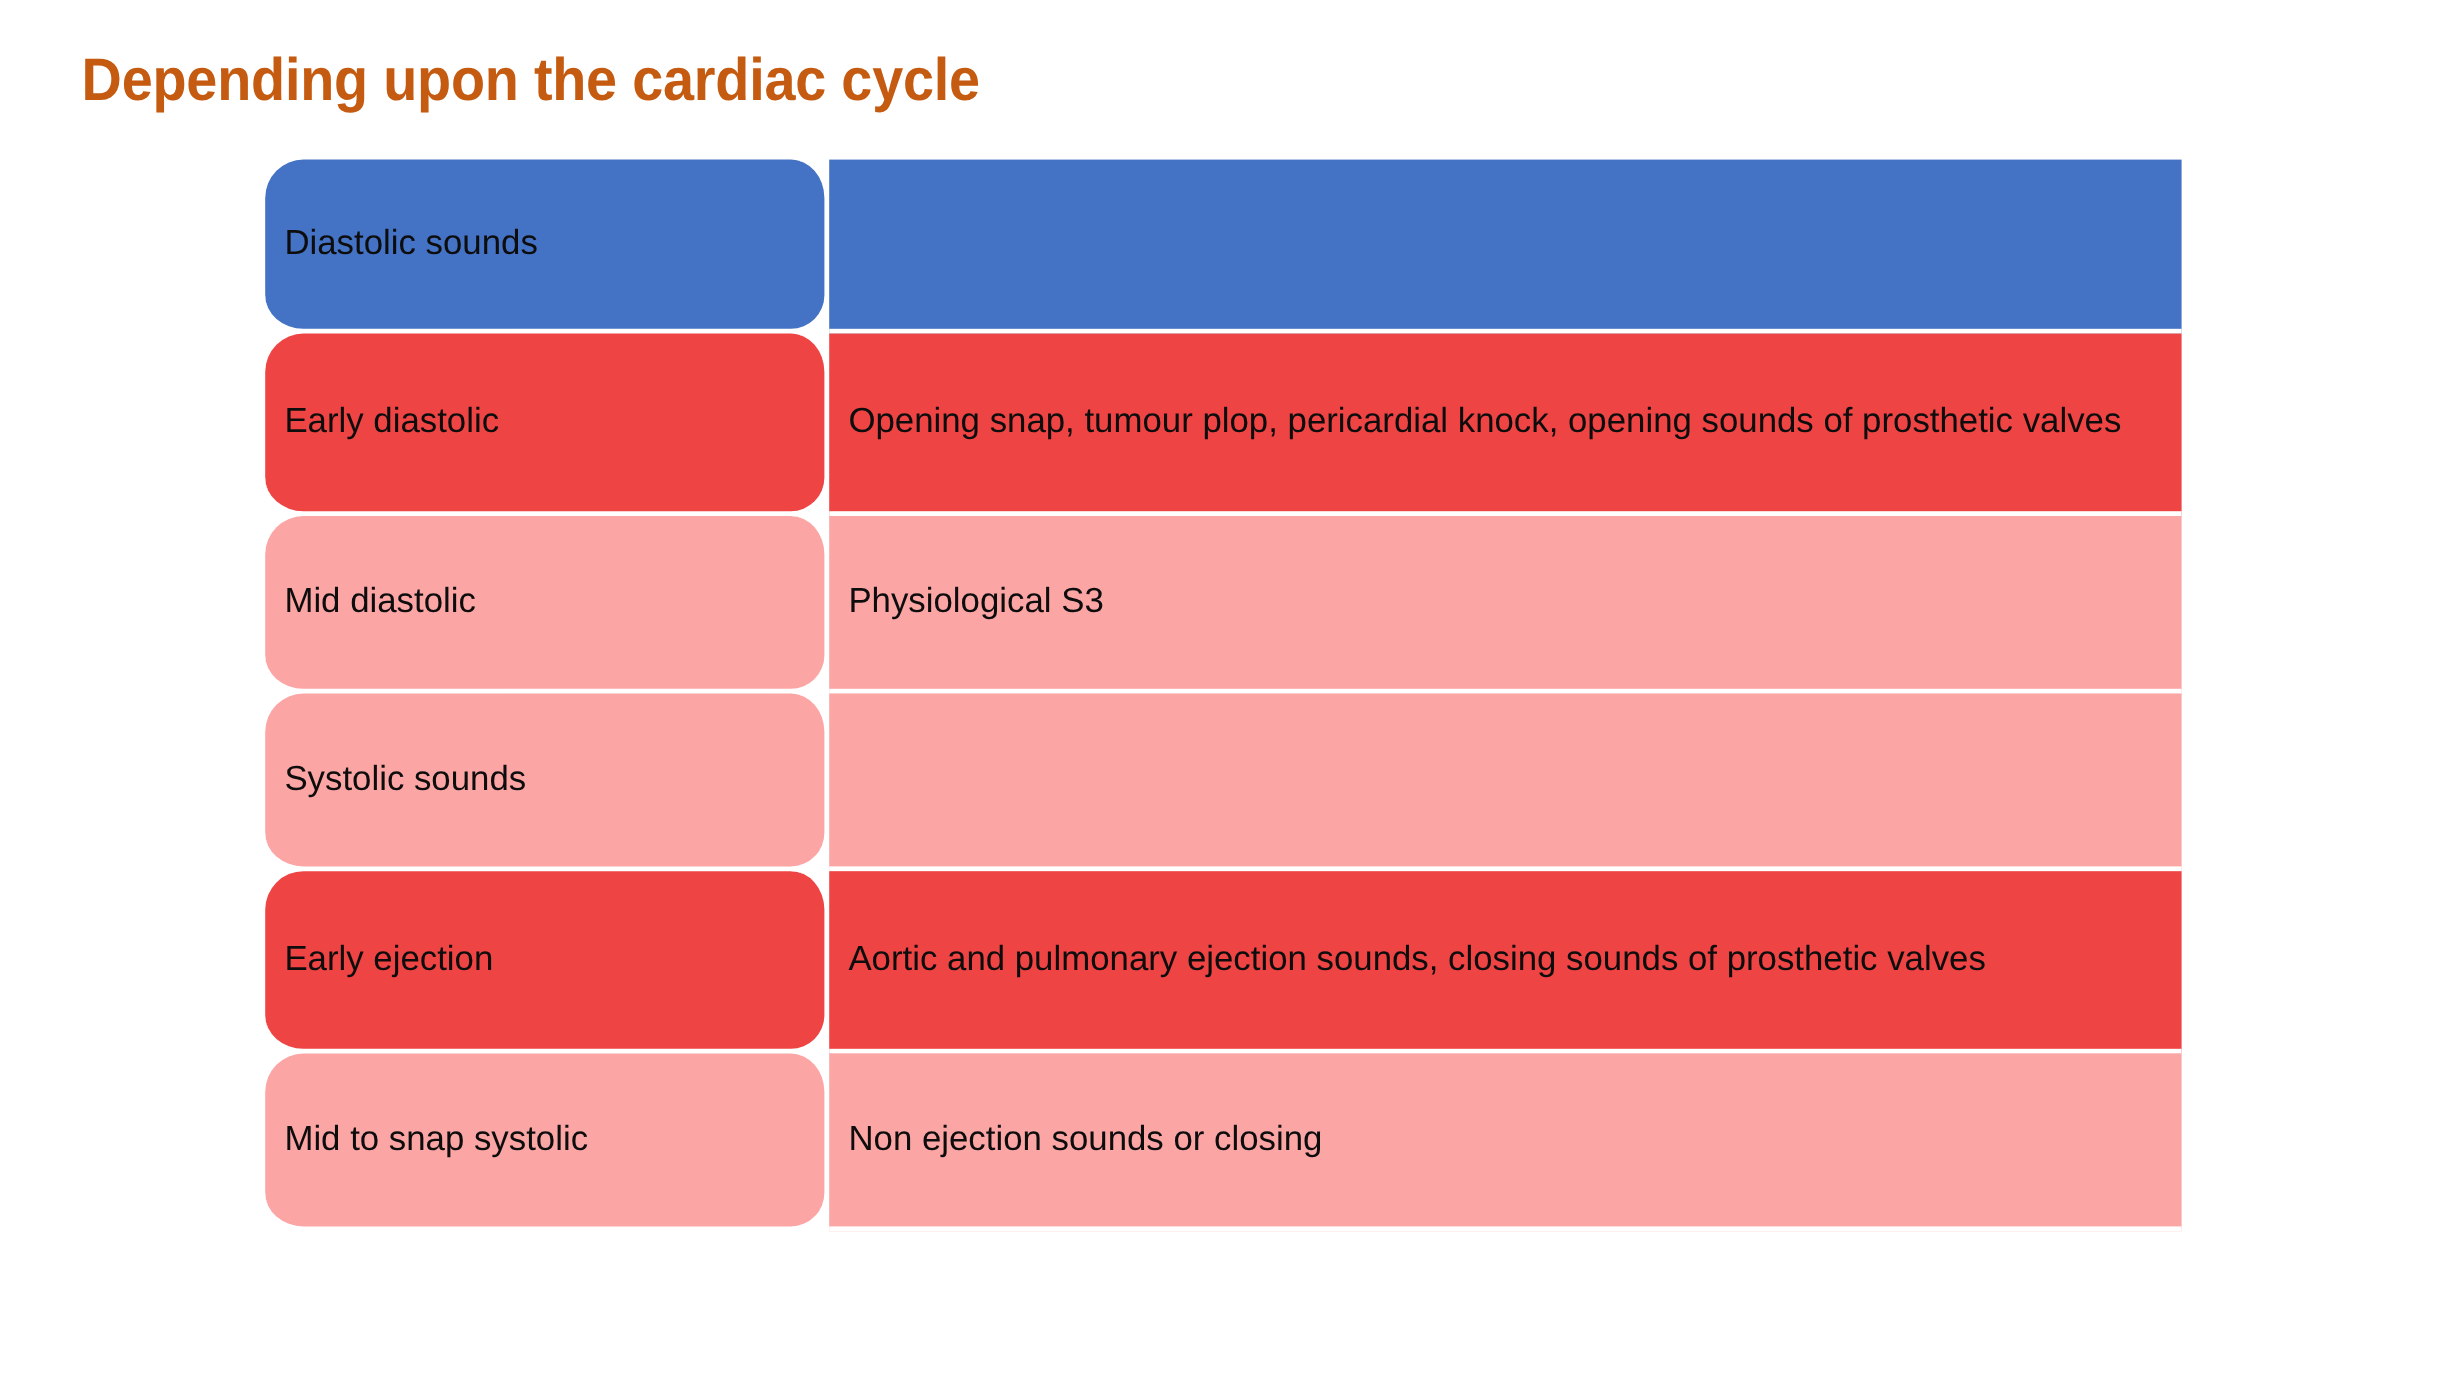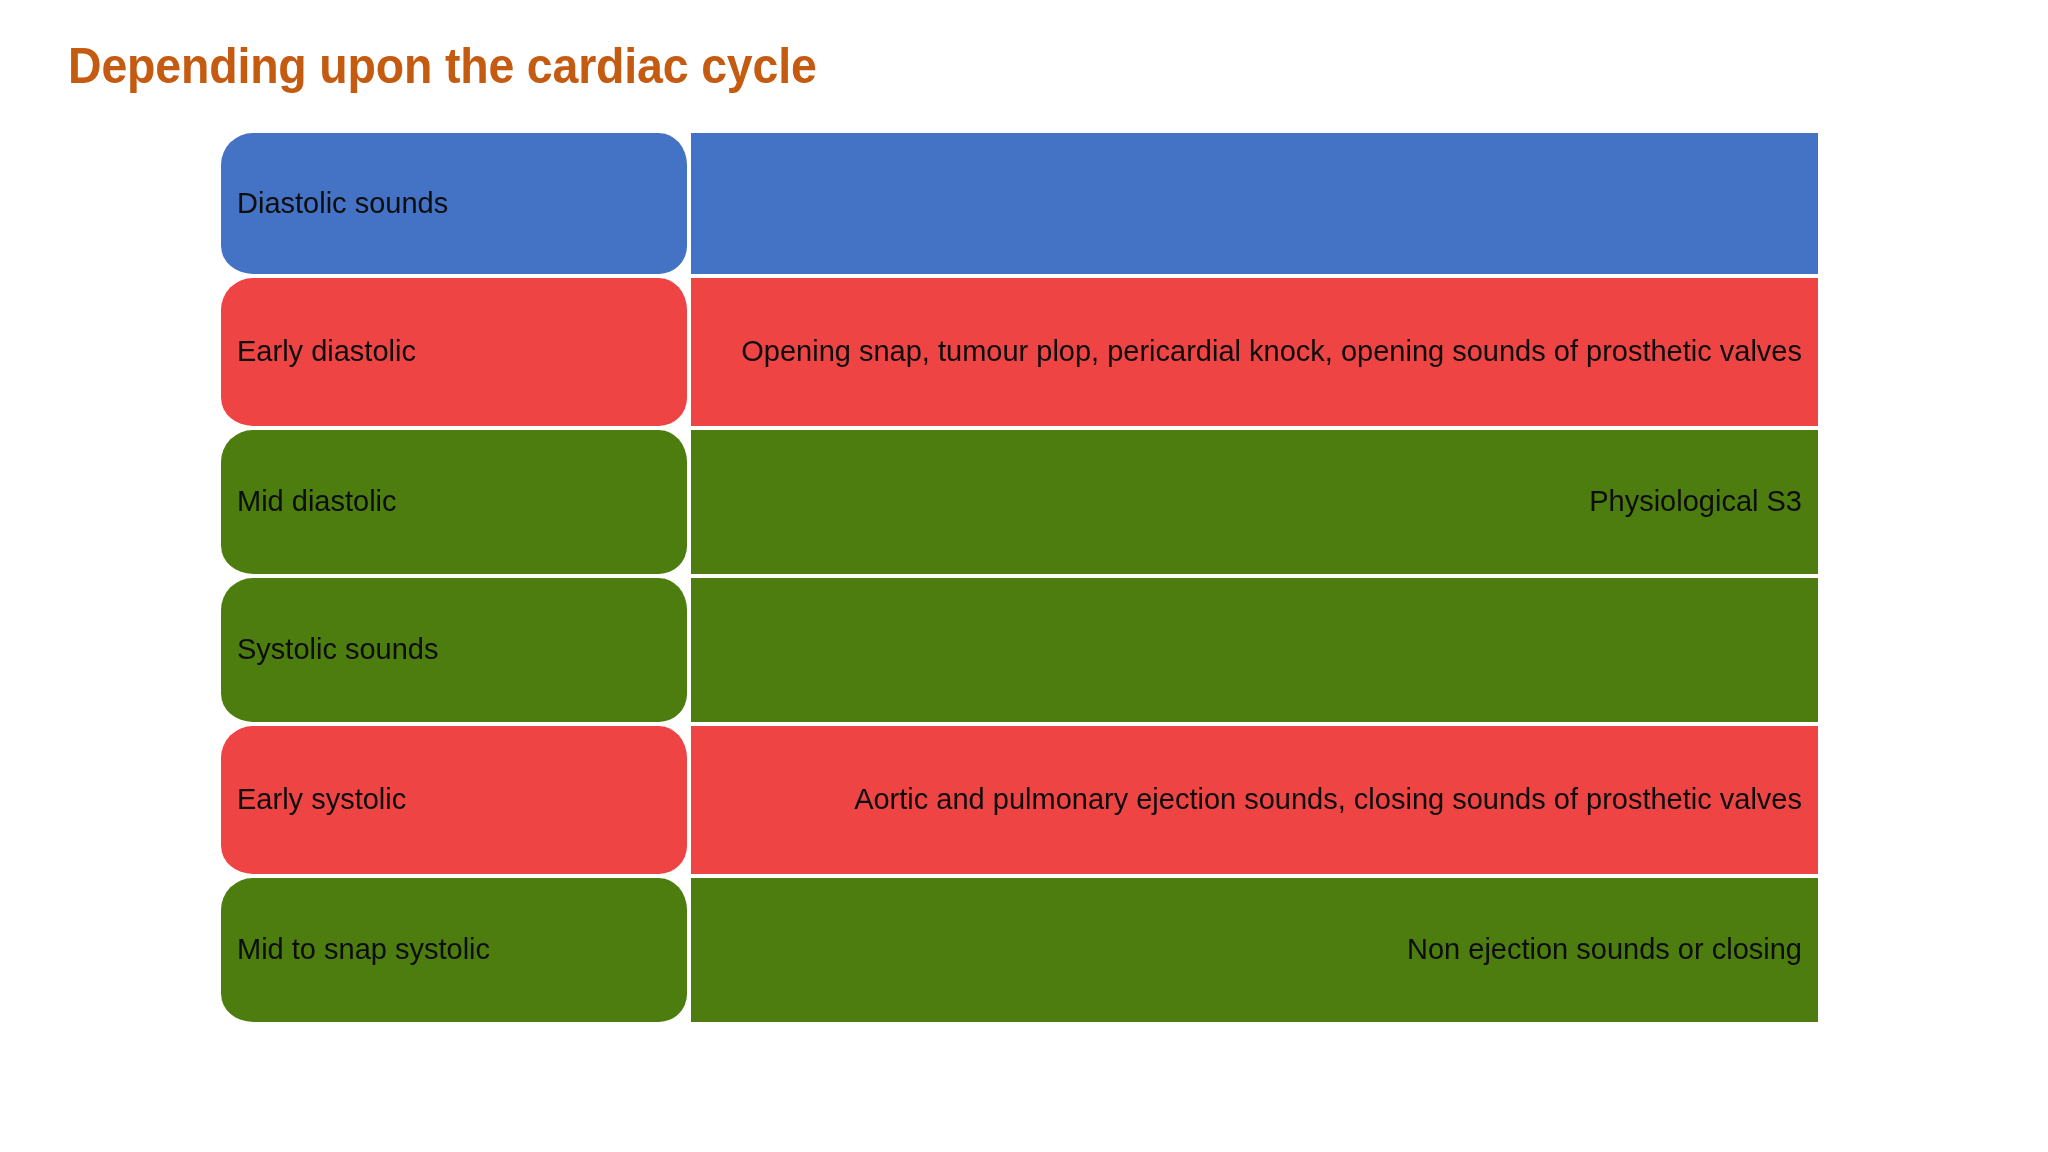--- a/index.html
+++ b/index.html
@@ -57,37 +57,37 @@
     vertical-align: middle;
     padding: 0 16px;
     box-sizing: border-box;
     border-right: 4px solid #ffffff;
     border-bottom: 4px solid #ffffff;
     font-size: 29px;
     line-height: 1.30;
     color: #0d0d0d;
     font-weight: normal;
   }
-  #sounds-table td:last-child { border-right: none; text-align: right; }
+  #sounds-table td:last-child { border-right: none; }
 
   
   tr.header-row td {
     background: #4472C4;
     color: #ffffff;
     font-weight: bold;
     font-size: 29px;
     height: 145px;
   }
   tr.header-row td.cell-category {
     border-right: 4px solid #ffffff;
   }
 
   
   tr.band-dark  td { background: #ef4444; }
-  tr.band-light td { background: #4d7c0f; }
+  tr.band-light td { background: #fca5a5; }
 
   tr.row-h2 td { height: 152px; }   
   tr.row-h1 td { height: 148px; }   
 
   td.cell-category { padding-left: 16px; border-radius: 32px; }
   td.cell-detail   { padding-left: 18px; }
 
   .cell-text { display: block; white-space: pre-wrap; }
 </style>
 </head>
@@ -136,21 +136,21 @@
         <td class="cell-category">
           <span class="cell-text">Systolic sounds</span>
         </td>
         <td class="cell-detail">
           <span class="cell-text"></span>
         </td>
       </tr>
 
       <tr class="band-dark row-h2">
         <td class="cell-category">
-          <span class="cell-text">Early systolic</span>
+          <span class="cell-text">Early ejection</span>
         </td>
         <td class="cell-detail">
           <span class="cell-text">Aortic and pulmonary ejection sounds, closing sounds of prosthetic valves</span>
         </td>
       </tr>
 
       <tr class="band-light row-h1">
         <td class="cell-category">
           <span class="cell-text">Mid to snap systolic</span>
         </td>

